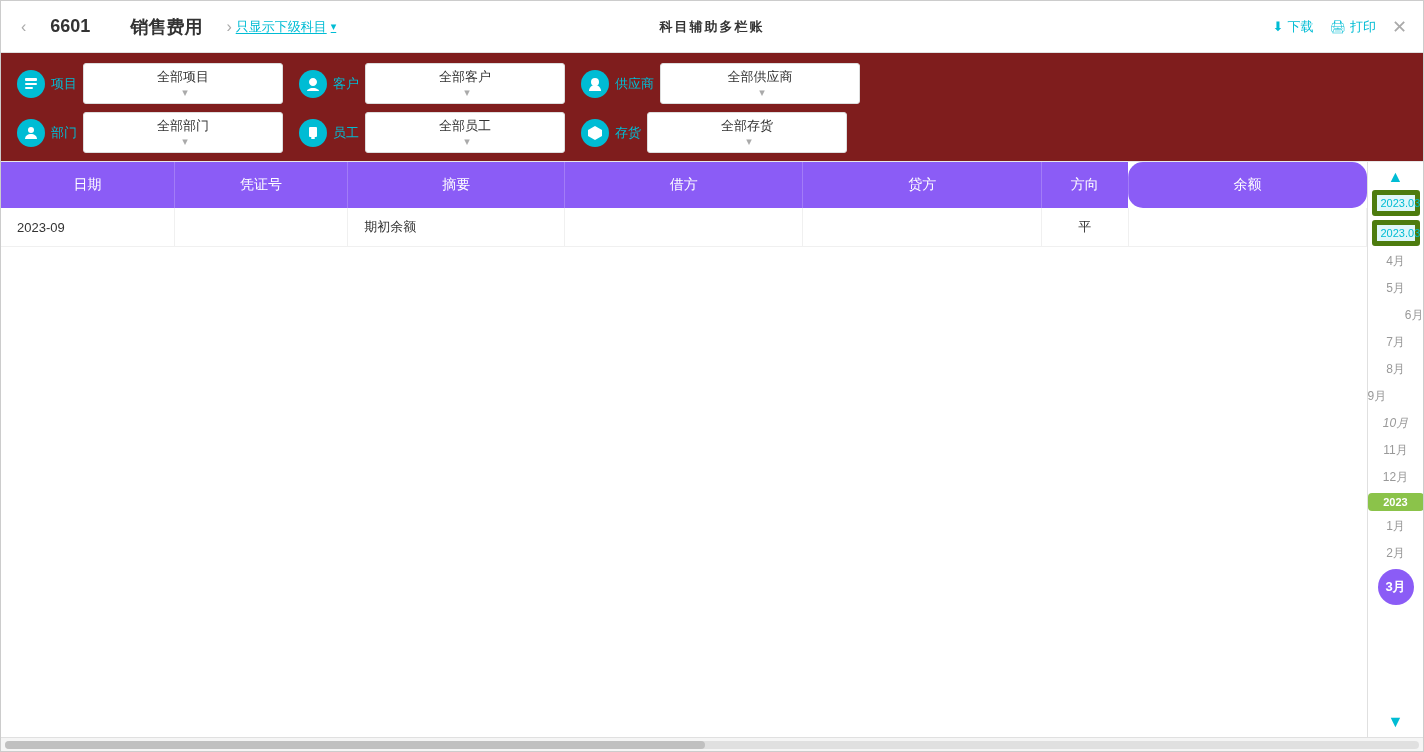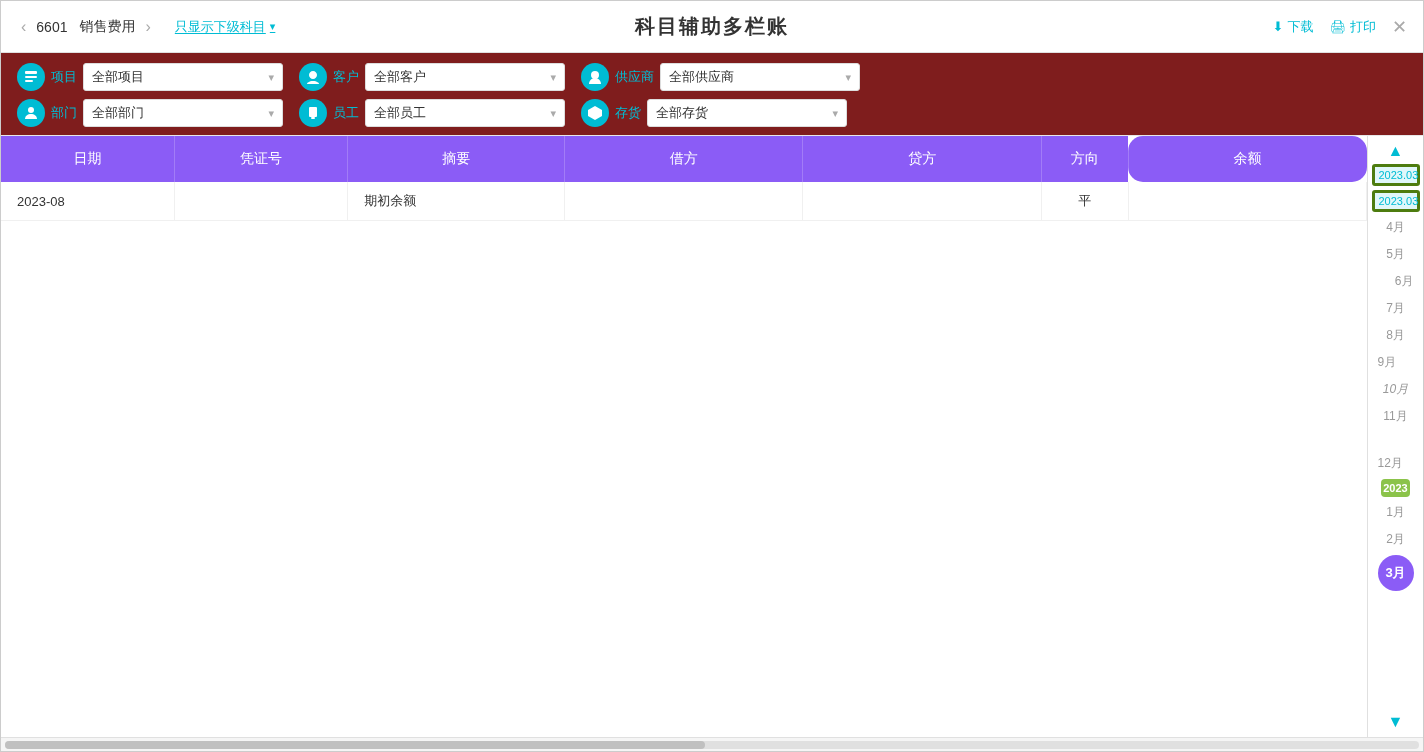--- a/index.html
+++ b/index.html
@@ -34,44 +34,43 @@
       position: relative;
     }
     .nav-arrow {
       color: #aaa;
       font-size: 16px;
       cursor: pointer;
       padding: 0 4px;
       user-select: none;
     }
     .account-label {
-      font-size: 14px;
+      font-size: 18px;
       color: #333;
-      margin: 0 6px;
-      font-weight: 400;
+      margin: 0 20px;
+      font-weight: 700;
     }
     .show-sub-dropdown {
       display: flex;
       align-items: center;
-      margin-left: 20px;
       color: #00bcd4;
       font-size: 13px;
       cursor: pointer;
       text-decoration: underline;
       text-underline-offset: 2px;
     }
     .show-sub-dropdown .arrow-down {
       margin-left: 4px;
       font-size: 11px;
     }
     .page-title {
       position: absolute;
       left: 50%;
       transform: translateX(-50%);
-      font-size: 20px;
+      font-size: 13px;
       font-weight: 600;
       color: #333;
       letter-spacing: 2px;
     }
     .top-actions {
       margin-left: auto;
       display: flex;
       align-items: center;
       gap: 16px;
     }
@@ -132,20 +131,21 @@
       align-items: center;
       border: 1px solid #ddd;
       border-radius: 3px;
       padding: 4px 8px;
       width: 200px;
       background: #fff;
       cursor: pointer;
       justify-content: space-between;
       font-size: 13px;
       color: #333;
+      flex-direction: column;
     }
     .filter-select .sel-arrow {
       color: #aaa;
       font-size: 11px;
       margin-left: 4px;
     }
     
     .main-area {
       flex: 1;
       display: flex;
@@ -246,21 +246,21 @@
       font-size: 11px;
       font-weight: 600;
       width: 40px;
       margin: 0 auto;
       padding: 3px 0;
     }
     .month-selected-top {
       font-size: 11px;
       color: #00bcd4;
       background: #e0f7fa;
-      border: 3px solid #4d7c0f;
+      border: 5px solid #4d7c0f;
       border-radius: 3px;
       padding: 2px 4px;
       margin: 2px 0;
       text-align: center;
       width: 48px;
       cursor: pointer;
     }
     .month-nav-arrow {
       color: #00bcd4;
       font-size: 16px;
@@ -402,21 +402,21 @@
             <th style="width:160px;">凭证号</th>
             <th style="width:200px;">摘要</th>
             <th style="width:220px;">借方</th>
             <th style="width:220px;">贷方</th>
             <th style="width:80px;">方向</th>
             <th style="width:220px;">余额</th>
           </tr>
         </thead>
         <tbody id="table-body">
         <tr>
-              <td>2023-08</td>
+              <td>2023-09</td>
               <td></td>
               <td>期初余额</td>
               <td></td>
               <td></td>
               <td>平</td>
               <td></td>
             </tr>
           </tbody>
       </table>
     </div>
@@ -430,22 +430,22 @@
 
       <div id="month-list">
           <div class="month-sidebar-item" style="width: 100%; text-align: center; padding: 5px 0px; font-size: 12px; color: rgb(153, 153, 153); cursor: pointer;">4月</div>
           <div class="month-sidebar-item" style="width: 100%; text-align: center; padding: 5px 0px; font-size: 12px; color: rgb(153, 153, 153); cursor: pointer;">5月</div>
           <div class="month-sidebar-item" style="width: 100%; text-align: right; padding: 5px 0px; font-size: 12px; color: rgb(153, 153, 153); cursor: pointer;">6月</div>
           <div class="month-sidebar-item" style="width: 100%; text-align: center; padding: 5px 0px; font-size: 12px; color: rgb(153, 153, 153); cursor: pointer;">7月</div>
           <div class="month-sidebar-item" style="width: 100%; text-align: center; padding: 5px 0px; font-size: 12px; color: rgb(153, 153, 153); cursor: pointer;">8月</div>
           <div class="month-sidebar-item" style="width: 100%; text-align: left; padding: 5px 0px; font-size: 12px; color: rgb(153, 153, 153); cursor: pointer;">9月</div>
           <div class="month-sidebar-item" style="width: 100%; text-align: center; padding: 5px 0px; font-size: 12px; color: rgb(153, 153, 153); cursor: pointer; font-style: italic;">10月</div>
           <div class="month-sidebar-item" style="width: 100%; text-align: center; padding: 5px 0px; font-size: 12px; color: rgb(153, 153, 153); cursor: pointer;">11月</div>
-          <div class="month-sidebar-item" style="width: 100%; text-align: left; padding: 5px 0px; font-size: 12px; color: rgb(153, 153, 153); cursor: pointer; margin-top: 20px;">12月</div>
-          <div class="month-sidebar-item highlighted" style="background: rgb(139, 195, 74); color: rgb(255, 255, 255); border-radius: 4px; font-size: 11px; font-weight: 600; width: 29px; margin: 2px auto; padding: 3px 0px; text-align: center; cursor: pointer;">2023</div>
+          <div class="month-sidebar-item" style="width: 100%; text-align: center; padding: 5px 0px; font-size: 12px; color: rgb(153, 153, 153); cursor: pointer;">12月</div>
+          <div class="month-sidebar-item highlighted" style="background: rgb(139, 195, 74); color: rgb(255, 255, 255); border-radius: 4px; font-size: 11px; font-weight: 600; width: 56px; margin: 2px auto; padding: 3px 0px; text-align: center; cursor: pointer;">2023</div>
           <div class="month-sidebar-item" style="width: 100%; text-align: center; padding: 5px 0px; font-size: 12px; color: rgb(153, 153, 153); cursor: pointer;">1月</div>
           <div class="month-sidebar-item" style="width: 100%; text-align: center; padding: 5px 0px; font-size: 12px; color: rgb(153, 153, 153); cursor: pointer;">2月</div>
           <div class="month-sidebar-item active" style="background: #8b5cf6; color: rgb(255, 255, 255); border-radius: 50%; width: 36px; height: 36px; display: flex; align-items: center; justify-content: center; margin: 2px auto; font-weight: 600; cursor: pointer; font-size: 13px;">3月</div>
         </div>
 
       <div class="month-nav-arrow" style="margin-top:auto;">▼</div>
     </div>
   </div>
 
   <div class="scrollbar-area">

